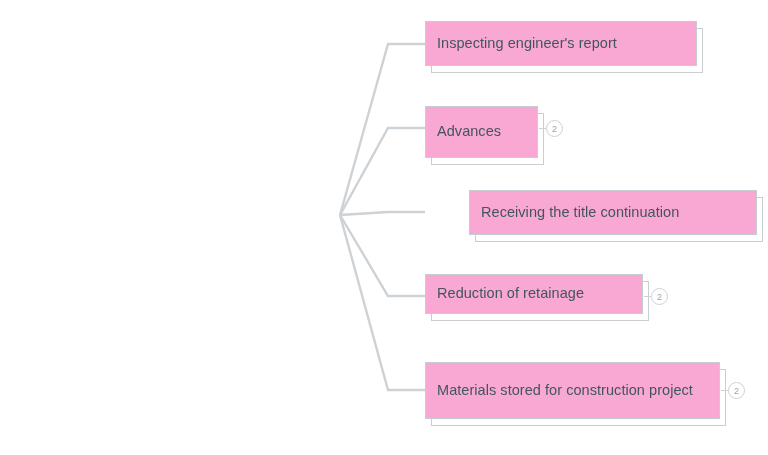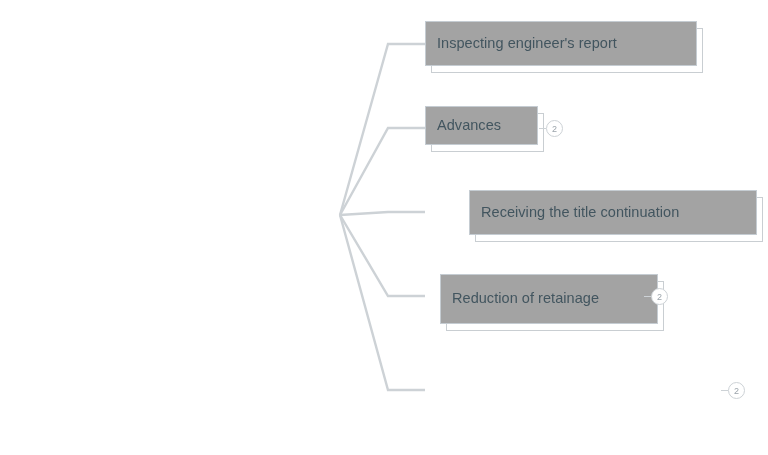--- a/index.html
+++ b/index.html
@@ -43,21 +43,21 @@
     position:absolute;left:6px;top:7px;
     width:100%;height:100%;
     border:1px solid #c9ced2;
     background:#ffffff;
     box-sizing:border-box;
   }
   .child .card{
     position:absolute;left:0;top:0;
     width:100%;height:100%;
     border:1px solid #c5ccd2;
-    background:#a3a3a3;
+    background:#f9a8d4;
     box-sizing:border-box;
     display:flex;align-items:center;
   }
   .child .label{
     color:#42555f;
     font-size:14.5px;
     line-height:1.45;
     padding:0 10px 0 11px;
     letter-spacing:.05px;
   }
@@ -94,47 +94,53 @@
   </svg>
 
 
   <div class="child" style="left:425px;top:21px;width:272px;height:45px;">
     <div class="stack"></div>
     <div class="card">
       <span class="label">Inspecting engineer's report</span>
     </div>
   </div>
 
-  <div class="child" style="left:425px;top:106px;width:113px;height:39px;">
+  <div class="child" style="left:425px;top:106px;width:113px;height:52px;">
     <div class="stack"></div>
     <div class="card">
       <span class="label">Advances</span>
     </div>
   </div>
   <div class="badge-wrap" style="left:539px;top:120px;">
     <span class="badge-stub"></span>
     <span class="badge">2</span>
   </div>
 
   <div class="child" style="left:425px;top:190px;width:288px;height:45px;margin-left:44px;">
     <div class="stack"></div>
     <div class="card">
       <span class="label">Receiving the title continuation</span>
     </div>
   </div>
 
-  <div class="child" style="left:440px;top:274px;width:218px;height:50px;">
+  <div class="child" style="left:425px;top:274px;width:218px;height:40px;">
     <div class="stack"></div>
     <div class="card">
       <span class="label">Reduction of retainage</span>
     </div>
   </div>
   <div class="badge-wrap" style="left:644px;top:288px;">
     <span class="badge-stub"></span>
     <span class="badge">2</span>
   </div>
 
+  <div class="child" style="left:425px;top:362px;width:295px;height:57px;">
+    <div class="stack"></div>
+    <div class="card">
+      <span class="label">Materials stored for construction project</span>
+    </div>
+  </div>
   <div class="badge-wrap" style="left:721px;top:382px;">
     <span class="badge-stub"></span>
     <span class="badge">2</span>
   </div>
 
 </div>
 
 </body></html>

